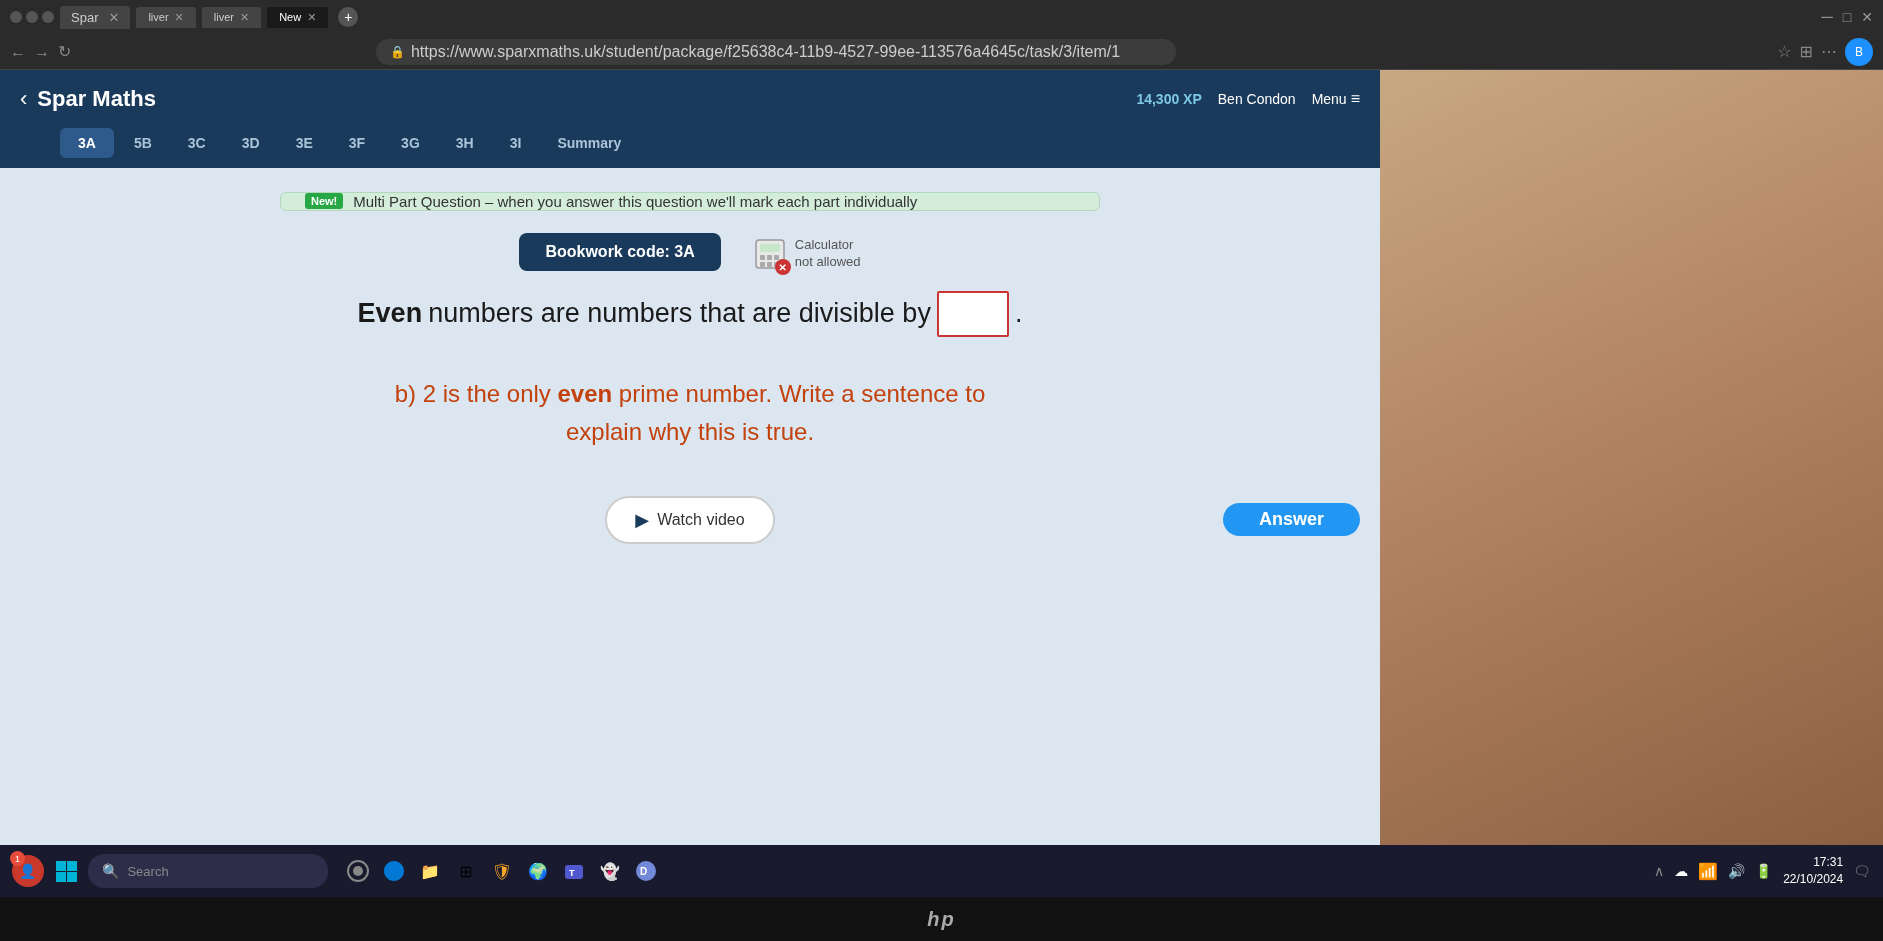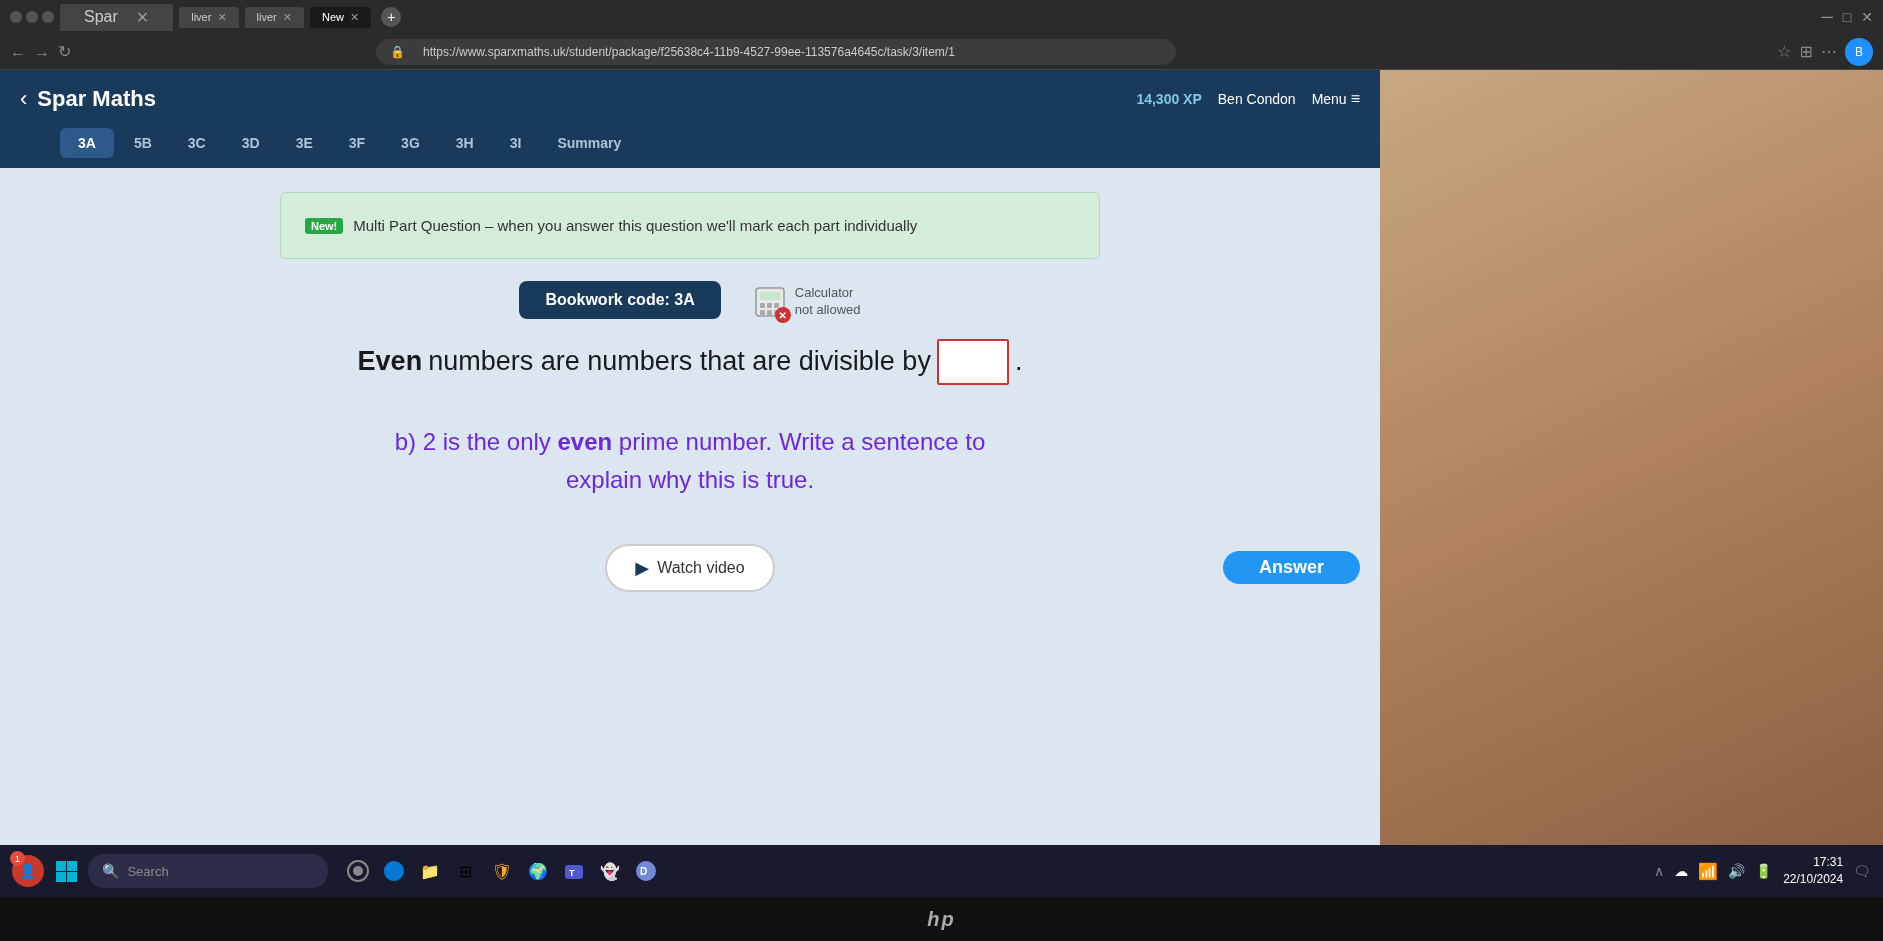--- a/index.html
+++ b/index.html
@@ -15,21 +15,21 @@
   </style>
 </head>
 <body>
 
 <div style="background:#2b2b2b; height:34px; display:flex; align-items:center; padding:0 10px; gap:6px; flex-shrink:0;">
   <div style="display:flex; align-items:center; gap:4px;">
     <div style="width:12px;height:12px;border-radius:50%;background:#555;"></div>
     <div style="width:12px;height:12px;border-radius:50%;background:#555;"></div>
     <div style="width:12px;height:12px;border-radius:50%;background:#555;"></div>
   </div>
-  <div style="background:#444; border-radius:3px 3px 0 0; padding:4px 24px; color:#ccc; font-size:16px; display:flex; align-items:center; gap:18px;">
+  <div style="background:#444; border-radius:3px 3px 0 0; padding:4px 11px; color:#ccc; font-size:13px; display:flex; align-items:center; gap:10px;">
     <span>Spar</span>
     <span style="color:#999; cursor:pointer;">✕</span>
   </div>
   <div style="background:#444; border-radius:3px 3px 0 0; padding:4px 12px; color:#ccc; font-size:11px; display:flex; align-items:center; gap:6px;">
     <span>liver</span>
     <span style="color:#999;">✕</span>
   </div>
   <div style="background:#444; border-radius:3px 3px 0 0; padding:4px 12px; color:#ccc; font-size:11px; display:flex; align-items:center; gap:6px;">
     <span>liver</span>
     <span style="color:#999;">✕</span>
@@ -45,21 +45,21 @@
     <span style="color:#999; font-size:14px;">✕</span>
   </div>
 </div>
 
 <div style="background:#2b2b2b; height:36px; display:flex; align-items:center; padding:0 10px; gap:8px; flex-shrink:0; border-bottom:1px solid #444;">
   <button style="background:none;border:none;color:#888;font-size:16px;cursor:pointer;">←</button>
   <button style="background:none;border:none;color:#888;font-size:16px;cursor:pointer;">→</button>
   <button style="background:none;border:none;color:#888;font-size:16px;cursor:pointer;">↻</button>
   <div style="flex:1; background:#3c3c3c; border-radius:14px; height:26px; display:flex; align-items:center; padding:0 14px; max-width:800px; margin:0 auto;">
     <span style="color:#888; font-size:12px; margin-right:6px;">🔒</span>
-    <span style="color:#ccc; font-size:12px;margin-left:12px;">https://www.sparxmaths.uk/student/package/f25638c4-11b9-4527-99ee-113576a4645c/task/3/item/1</span>
+    <span style="color:#ccc; font-size:16px;">https://www.sparxmaths.uk/student/package/f25638c4-11b9-4527-99ee-113576a4645c/task/3/item/1</span>
   </div>
   <div style="margin-left:auto; display:flex; align-items:center; gap:8px;">
     <span style="color:#888; font-size:16px;">☆</span>
     <span style="color:#888; font-size:16px;">⊞</span>
     <span style="color:#888; font-size:16px;">⋯</span>
     <div style="width:28px;height:28px;border-radius:50%;background:#1e90ff;display:flex;align-items:center;justify-content:center;color:white;font-size:12px;cursor:pointer;">B</div>
   </div>
 </div>
 
 <div style="display:flex; flex:1; overflow:hidden;">
@@ -87,21 +87,21 @@
       <button style="background:transparent; color:#aac4d8; border:none; padding:7px 16px; border-radius:6px; font-size:14px; font-weight:600; cursor:pointer;">3E</button>
       <button style="background:transparent; color:#aac4d8; border:none; padding:7px 16px; border-radius:6px; font-size:14px; font-weight:600; cursor:pointer;">3F</button>
       <button style="background:transparent; color:#aac4d8; border:none; padding:7px 16px; border-radius:6px; font-size:14px; font-weight:600; cursor:pointer;">3G</button>
       <button style="background:transparent; color:#aac4d8; border:none; padding:7px 16px; border-radius:6px; font-size:14px; font-weight:600; cursor:pointer;">3H</button>
       <button style="background:transparent; color:#aac4d8; border:none; padding:7px 16px; border-radius:6px; font-size:14px; font-weight:600; cursor:pointer;">3I</button>
       <button style="background:transparent; color:#aac4d8; border:none; padding:7px 16px; border-radius:6px; font-size:14px; font-weight:600; cursor:pointer;">Summary</button>
     </div>
 
     <div style="flex:1; background:#dce6f0; display:flex; flex-direction:column; align-items:center; padding:24px 40px; overflow:hidden;">
 
-      <div style="background:#d4edda; border:1px solid #b2d8be; border-radius:6px; padding:24px 24px; display:flex; align-items:flex-end; gap:10px; font-size:15px; color:#333; width:100%; max-width:820px; margin-bottom:22px;">
+      <div style="background:#d4edda; border:1px solid #b2d8be; border-radius:6px; padding:0 24px; display:flex; align-items:flex-start; gap:10px; font-size:15px; color:#333; width:100%; max-width:820px; margin-bottom:22px;">
         <span style="background:#28a745; color:white; font-size:11px; font-weight:700; padding:2px 6px; border-radius:3px;">New!</span>
         <span>Multi Part Question – when you answer this question we'll mark each part individually</span>
       </div>
 
       <div style="display:flex; align-items:flex-end; gap:32px; margin-bottom:20px;">
         <div style="background:#1a3a5c; color:white; font-size:16px; font-weight:600; padding:10px 26px; border-radius:8px;">Bookwork code: 3A</div>
         <div style="display:flex; align-items:center; gap:8px; font-size:13px; color:#555;">
 
           <div style="position:relative; width:34px; height:34px;">
             <svg width="34" height="34" viewBox="0 0 34 34">
@@ -125,21 +125,21 @@
 
       <div style="width:100%; max-width:820px; text-align:center;">
 
         <div style="font-size:27px; color:#1a1a1a; margin-bottom:38px; display:flex; align-items:center; justify-content:center; flex-wrap:wrap; gap:6px; line-height:1.6;">
           <span style="font-weight:700;">Even</span>
           <span>numbers are numbers that are divisible by</span>
           <span style="display:inline-block; width:72px; height:46px; border:2.5px solid #cc3333; border-radius:2px; background:white; vertical-align:middle;"></span>
           <span>.</span>
         </div>
 
-        <p style="font-size:24px; color:#6d28d9; line-height:1.6; margin-bottom:36px;">
+        <p style="font-size:24px; color:#c2410c; line-height:1.6; margin-bottom:36px;">
           b) 2 is the only <strong>even</strong> prime number. Write a sentence to<br>explain why this is true.
         </p>
       </div>
 
       <div style="width:100%; max-width:820px; display:flex; align-items:center; justify-content:center; position:relative; margin-top:8px;">
         <button style="background:white; border:2px solid #ccc; border-radius:24px; padding:11px 28px; font-size:16px; color:#333; cursor:pointer; display:flex; align-items:center; gap:8px;">
           <span style="color:#1a3a5c; font-size:18px;">▶</span>
           <span>Watch video</span>
         </button>
         <button style="position:absolute; right:-260px; background:#2196f3; color:white; border:none; border-radius:24px; padding:6px 36px; font-size:18px; font-weight:600; cursor:pointer;">Answer</button>

